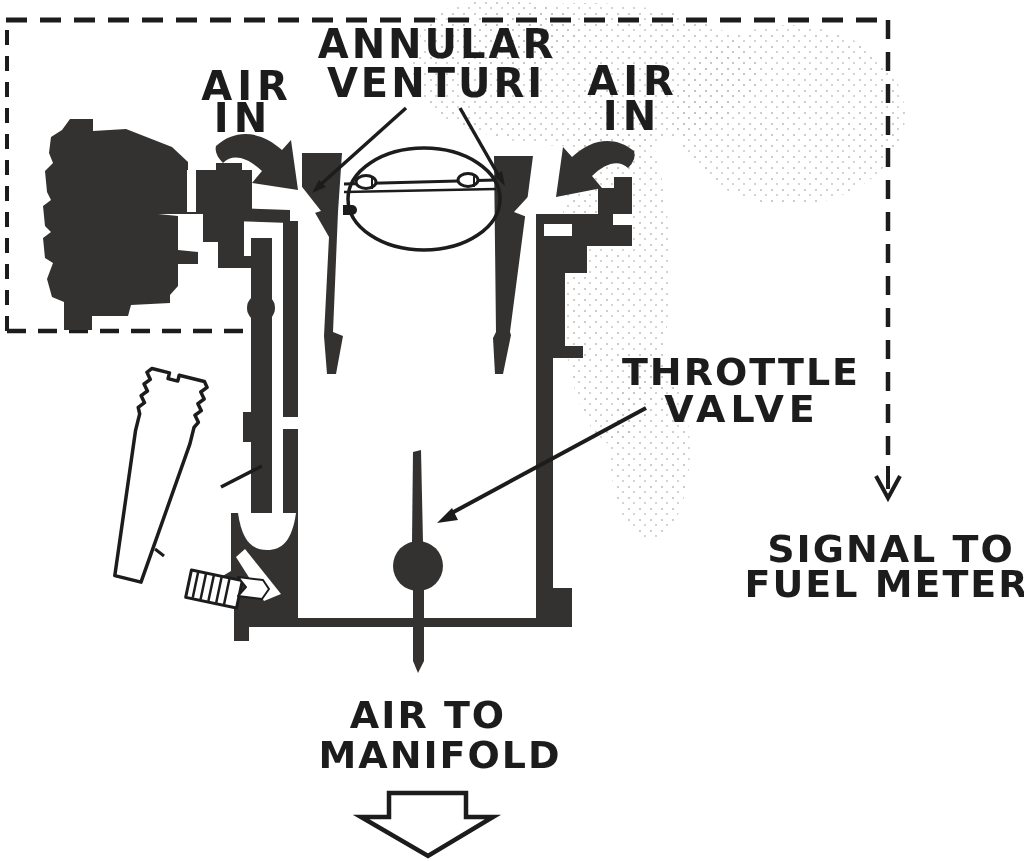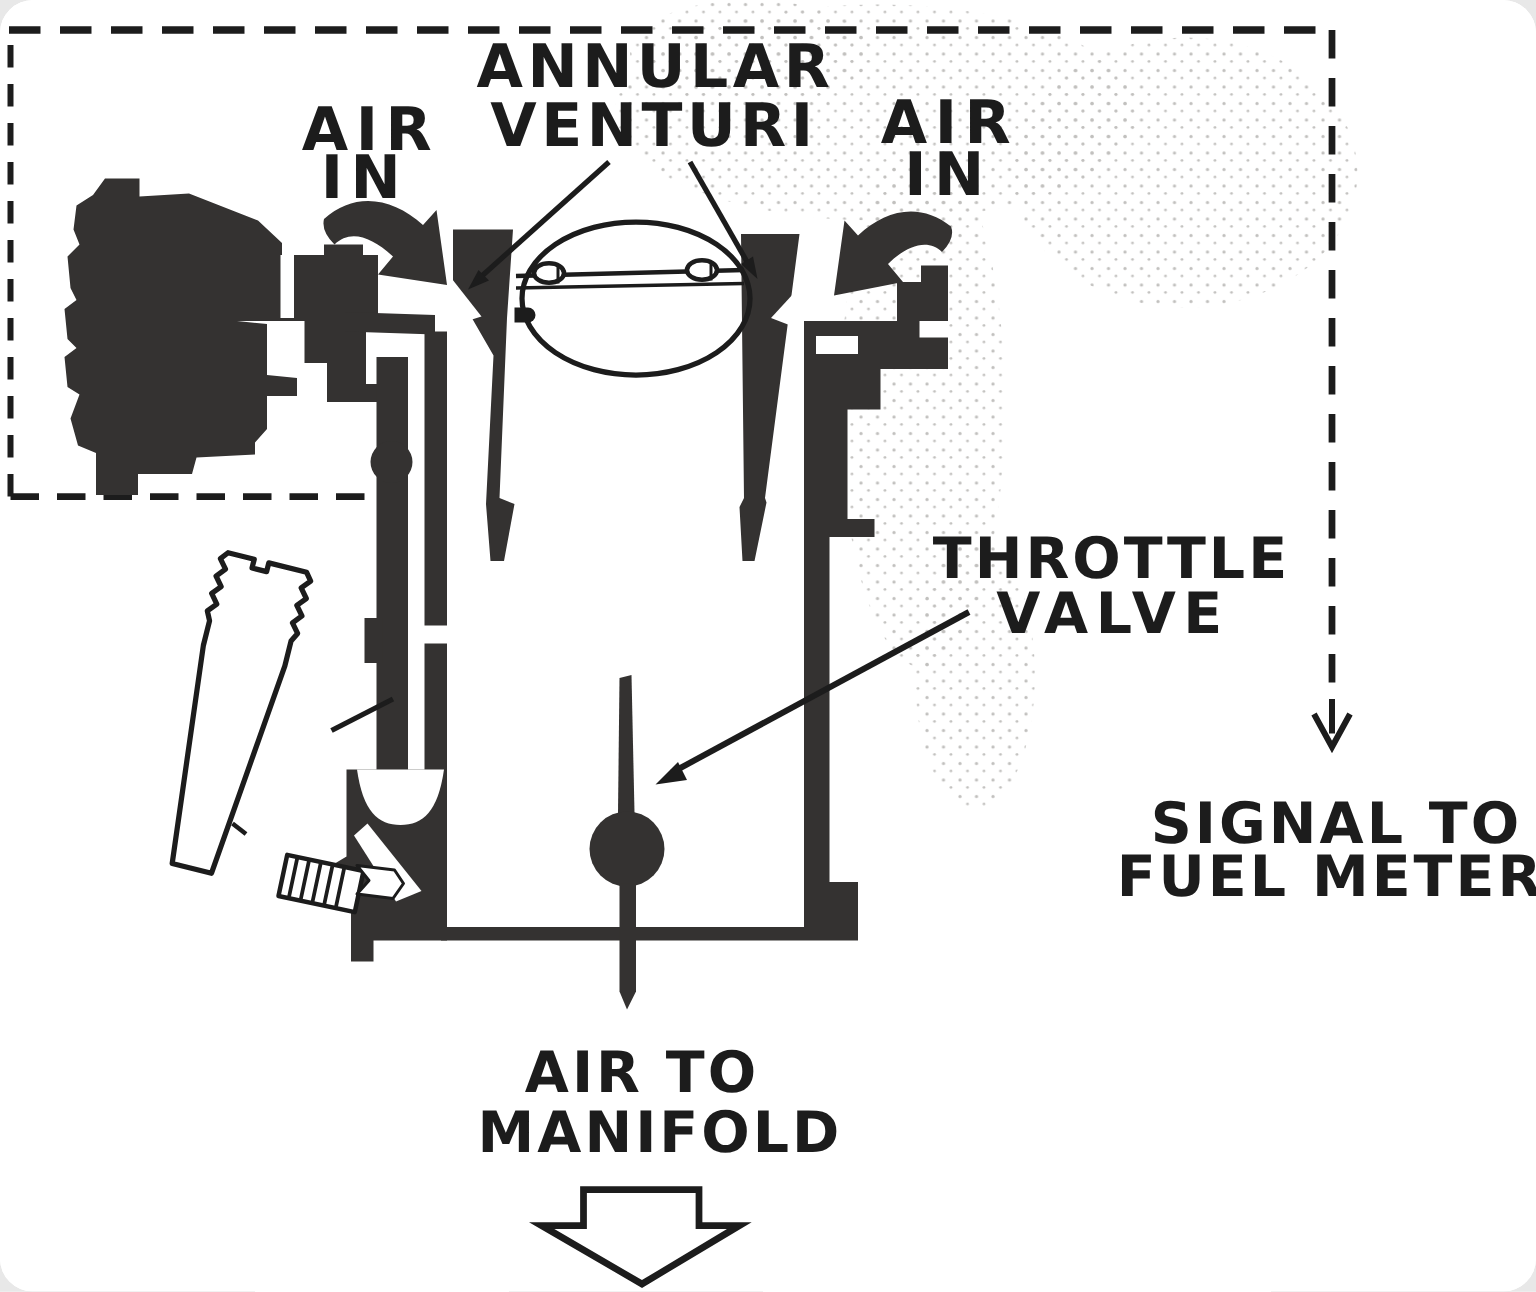--- a/index.html
+++ b/index.html
@@ -1,17 +1,17 @@
 <!DOCTYPE html>
 <html><head>
 <meta charset="utf-8">
 <style>
   html,body{margin:0;padding:0;background:#e8e8e8;}
   .page{position:relative;width:1024px;height:861px;background:#ffffff;overflow:hidden;
-        font-family:"DejaVu Sans","Liberation Sans",sans-serif;border-radius:22px;}
+        font-family:"DejaVu Sans","Liberation Sans",sans-serif;}
   svg{position:absolute;inset:0;display:block;}
   .lbl{font-family:"DejaVu Sans","Liberation Sans",sans-serif;
        font-weight:bold;text-anchor:middle;}
   .fs40{font-size:40px;letter-spacing:3px;}
   .fs40w{font-size:40px;letter-spacing:5px;}
   .fs38{font-size:38px;letter-spacing:2px;}
   .fs38w{font-size:38px;letter-spacing:5px;}
 </style>
 </head>
 <body>

